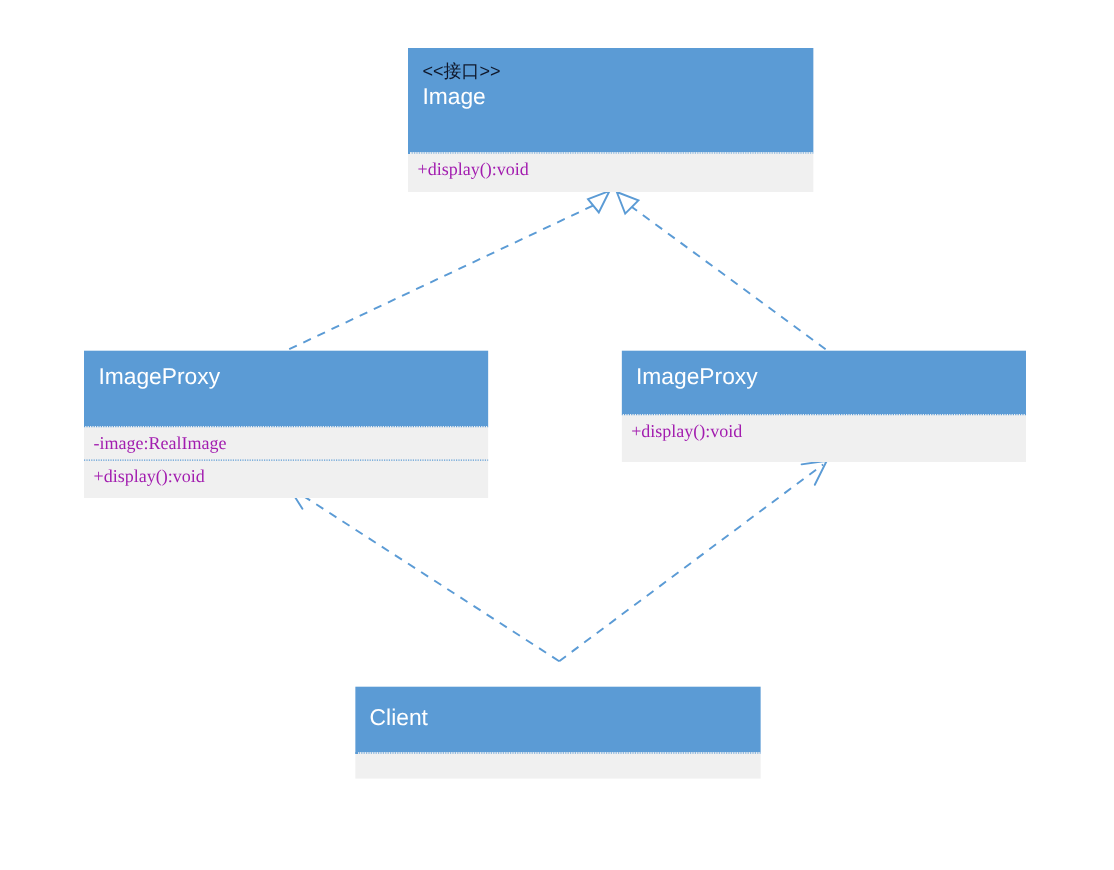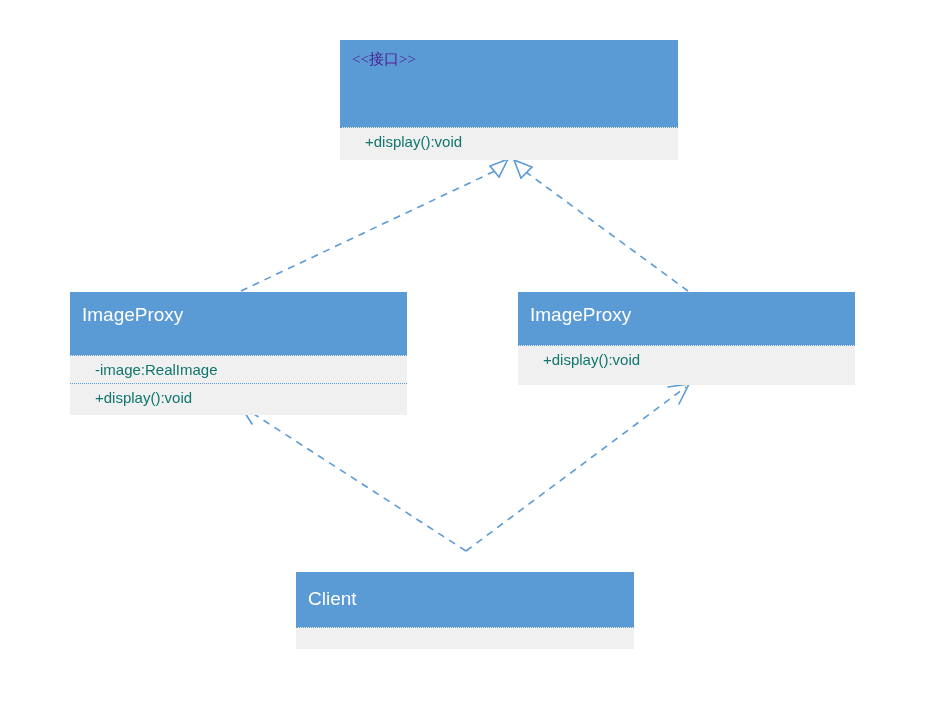--- a/index.html
+++ b/index.html
@@ -35,44 +35,45 @@
   .class-header {
     background: #5b9bd5;
     color: #ffffff;
     box-sizing: border-box;
     padding: 10px 0 0 12px;
     overflow: hidden;
   }
   .stereotype {
     font-size: 15px;
     line-height: 19px;
-    color: #4c1d95;
-    font-family: Liberation Serif, serif;
+    color: #0f172a;
+    font-family: Liberation Sans, sans-serif;
     white-space: nowrap;
   }
   .class-name {
     font-size: 19px;
     line-height: 26px;
     color: #ffffff;
     white-space: nowrap;
   }
   .class-body {
     background: #f0f0f0;
     box-sizing: border-box;
     padding: 0;
   }
   .compartment-row {
-    color: #0f766e;
+    color: #a21caf;
     font-size: 15px;
     line-height: 28px;
     height: 28px;
-    padding-left: 25px;
+    padding-left: 8px;
     white-space: nowrap;
     box-sizing: border-box;
     border-top: 1px dotted #5b9bd5;
+    font-family: Liberation Serif, serif;
   }
   .compartment-row.empty {
     height: 18px;
     line-height: 18px;
   }
   
   #box-image        { left: 340px; top: 40px;  width: 338px; }
   #box-image .class-header { height: 87px; }
   #box-image .class-body   { height: 33px; }
 
@@ -113,20 +114,21 @@
 
     <g>
       <line x1="466" y1="551" x2="686" y2="387" stroke="#5b9bd5" stroke-width="1.6" stroke-dasharray="7,6"></line>
       <path d="M 668 387 L 689 384 L 679 404" fill="none" stroke="#5b9bd5" stroke-width="1.6" stroke-linecap="round"></path>
     </g>
   </svg>
 
   <div class="uml-class" id="box-image">
     <div class="class-header">
       <div class="stereotype">&lt;&lt;接口&gt;&gt;</div>
+      <div class="class-name">Image</div>
     </div>
     <div class="class-body">
       <div class="compartment-row">+display():void</div>
     </div>
   </div>
 
   <div class="uml-class" id="box-imageproxy">
     <div class="class-header">
       <div class="class-name">ImageProxy</div>
     </div>

